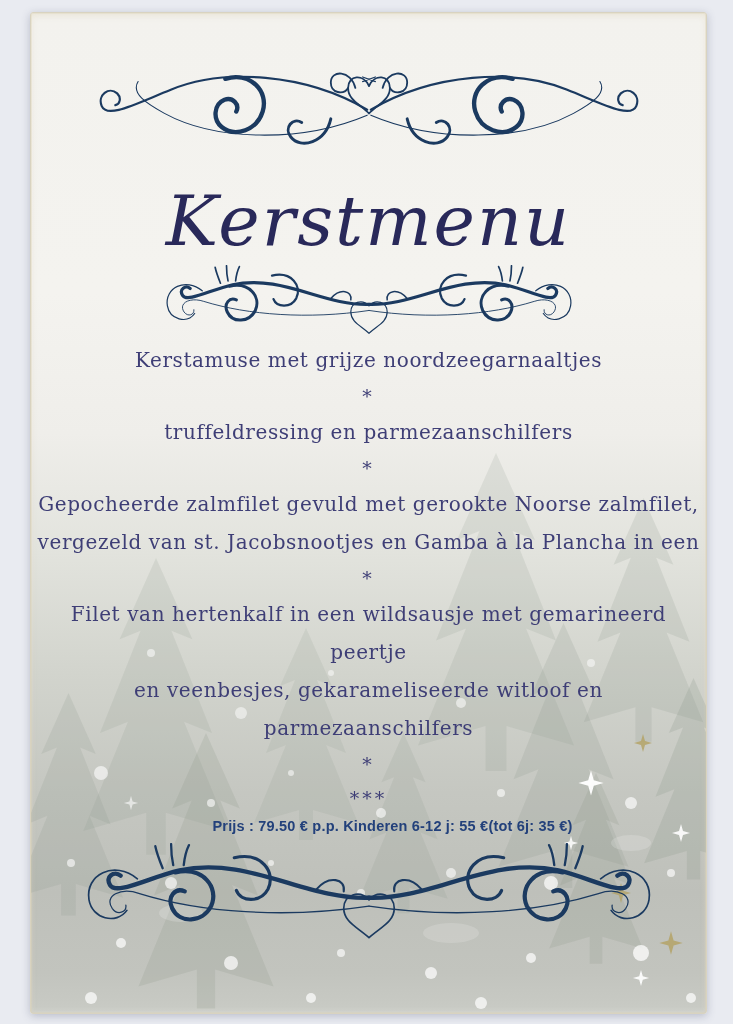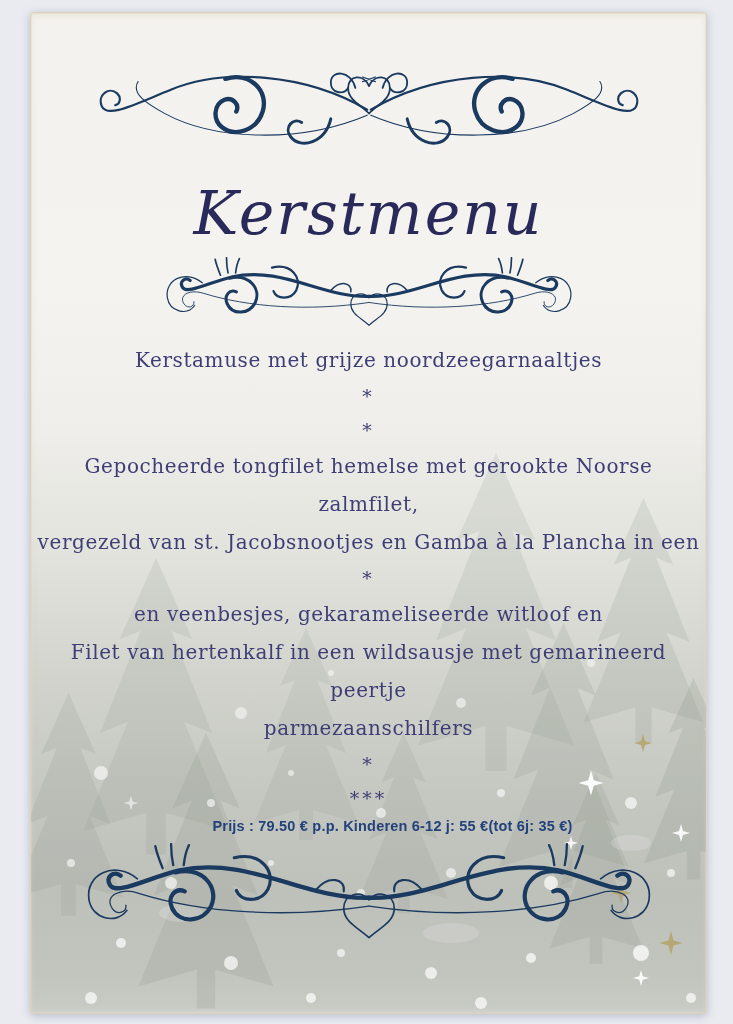--- a/index.html
+++ b/index.html
@@ -22,31 +22,31 @@
     box-shadow:0 2px 8px rgba(60,70,100,0.28),
       inset 0 0 0 1px rgba(222,212,180,0.35),
       inset 0 3px 6px rgba(214,202,164,0.30),
       inset 0 -2px 5px rgba(255,255,255,0.25);
     overflow:hidden;
   }
   .bg-art{position:absolute;left:0;top:0;width:675px;height:1000px;pointer-events:none;}
   .content{position:relative;width:675px;height:1000px;text-align:center;}
   .ornament-top{display:block;margin:44px auto 0;width:618px;height:100px;}
   .menu-title{
-    margin:16px 0 0;
+    margin:24px 0 0;
     font-family:"DejaVu Serif", serif;
     font-style:italic;
     font-weight:500;
-    font-size:60px;
+    font-size:70px;
     line-height:80px;
     letter-spacing:2px;
     color:#29295a;
   }
   .divider-mid{display:block;margin:4px auto 0;width:448px;height:72px;}
-  .courses{margin-top:12px;}
+  .courses{margin-top:4px;}
   .course-line{
     display:block;
     font-family:"DejaVu Serif", serif;
     font-size:20px;
     line-height:38px;
     letter-spacing:0.6px;
     color:#3e3e76;
   }
   .sep{
     display:block;
@@ -171,30 +171,31 @@
         <use href="#dv-left" transform="translate(560,0) scale(-1,1)"></use>
         <path class="flourish" d="M280,54 C271,44 256,49 256,62 C256,75 269,80 280,90 C291,80 304,75 304,62 C304,49 289,44 280,54" stroke-width="1.6"></path>
       </svg>
 
       <div class="courses">
         <div>
           <span class="course-line">Kerstamuse met grijze noordzeegarnaaltjes</span>
         </div>
         <span class="sep">*</span>
         <div>
-        </div>
-        <span class="sep">*</span>
-        <div>
-          <span class="course-line">Gepocheerde tongfilet hemelse met gerookte Noorse zalmfilet,</span>
+          <span class="course-line">truffeldressing en parmezaanschilfers</span>
+        </div>
+        <span class="sep">*</span>
+        <div>
+          <span class="course-line">Gepocheerde zalmfilet gevuld met gerookte Noorse zalmfilet,</span>
           <span class="course-line">vergezeld van st. Jacobsnootjes en Gamba à la Plancha in een</span>
         </div>
         <span class="sep">*</span>
         <div>
+          <span class="course-line">Filet van hertenkalf in een wildsausje met gemarineerd peertje</span>
           <span class="course-line">en veenbesjes, gekarameliseerde witloof en</span>
-          <span class="course-line">Filet van hertenkalf in een wildsausje met gemarineerd peertje</span>
           <span class="course-line">parmezaanschilfers</span>
         </div>
         <span class="sep">*</span>
         <span class="sep">***</span>
       </div>
 
       <span class="price-line">Prijs : 79.50 € p.p. Kinderen 6-12 j: 55 €(tot 6j: 35 €)</span>
 
       <svg class="ornament-bottom" viewBox="0 0 560 95">
         <g class="flourish">

